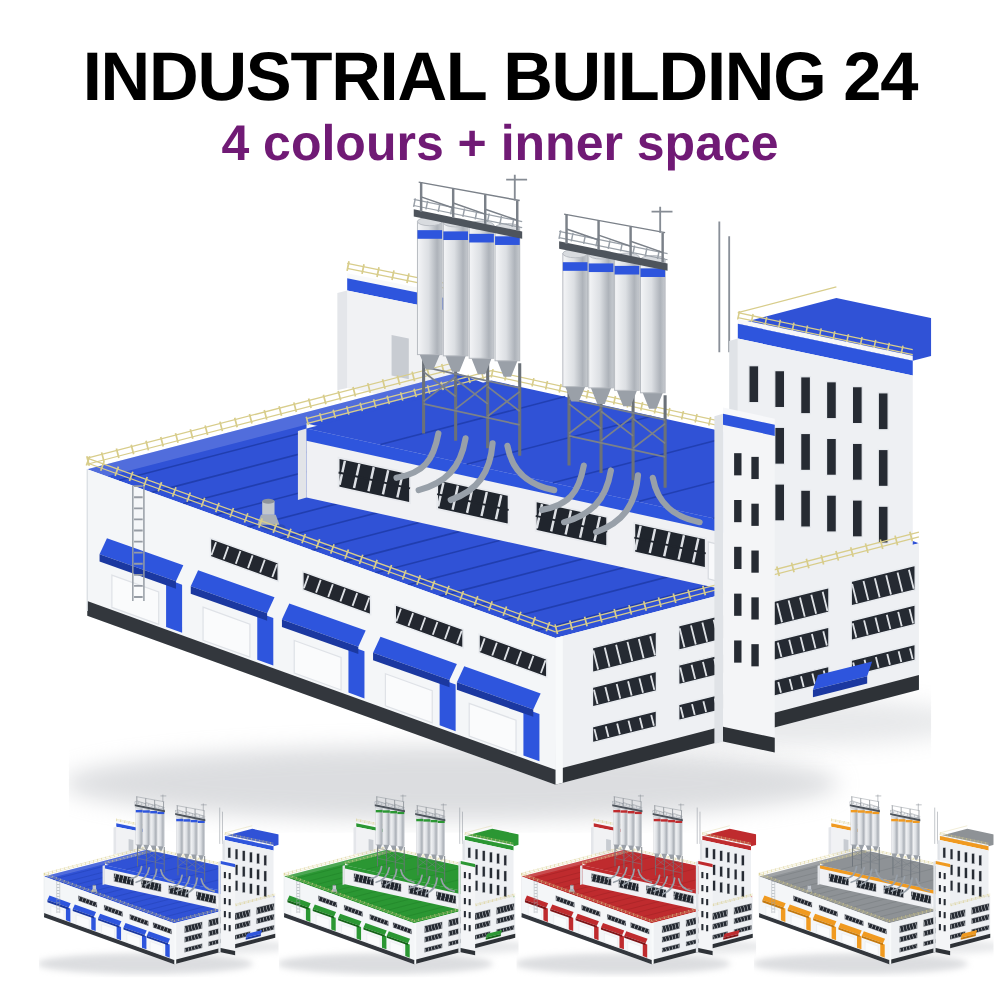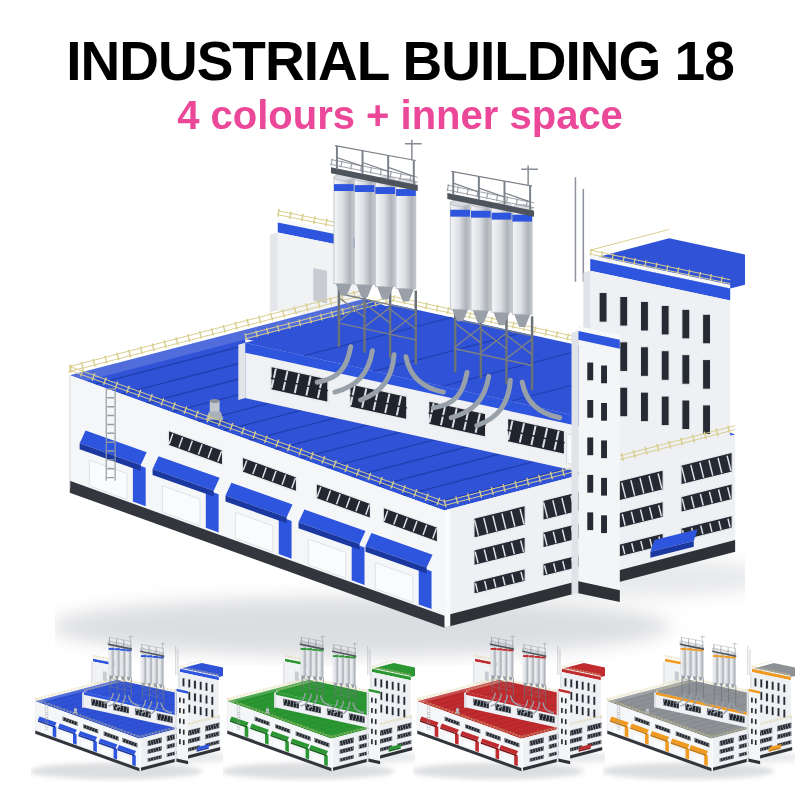--- a/index.html
+++ b/index.html
@@ -10,21 +10,21 @@
   .header{
     position:absolute;left:0;top:0;width:800px;text-align:center;z-index:3;
     pointer-events:none;
   }
   .title{
     margin:0;padding-top:34px;font-size:55px;line-height:1.0;font-weight:bold;
     letter-spacing:-1px;color:#000;
   }
   .subtitle{
     margin:0;padding-top:6px;font-size:40px;line-height:1.0;font-weight:bold;
-    color:#ec4899;
+    color:#701a75;
   }
   .stage{
     position:absolute;left:55px;top:130px;width:690px;height:540px;z-index:1;
   }
   .stage svg{width:690px;height:540px;display:block;}
   .thumb-row{
     position:absolute;left:0;top:634px;width:800px;height:160px;z-index:2;
   }
   .thumb{
     position:absolute;top:0;width:192px;height:148px;
@@ -304,21 +304,21 @@
       <path d="M56.5 258 V352" stroke="#969ca4" stroke-width="7" stroke-dasharray="1.5 7.5" fill="none"></path>
 
       <path d="M15 236 L395 373 M15 240 L395 377" stroke="#d8cd8b" stroke-width="1" fill="none"></path>
       <path d="M15 238 L395 375" stroke="#d8cd8b" stroke-width="8" stroke-dasharray="1.4 11" fill="none"></path>
     </g>
   </symbol>
 </defs>
 </svg>
 
 <header class="header">
-  <h1 class="title">INDUSTRIAL BUILDING 18</h1>
+  <h1 class="title">INDUSTRIAL BUILDING 24</h1>
   <div class="subtitle">4 colours + inner space</div>
 </header>
 
 <div id="main-render" class="stage" style="--roof: #3052d6; --roof-dark: #1f3cab; --roof-light: #4a69e8; --accent: #2e55dd; --accent-dark: #1b38a0;">
   <svg viewBox="0 0 700 540">
     <use href="#factory"></use>
   </svg>
 </div>
 
 <div id="thumbs" class="thumb-row">

